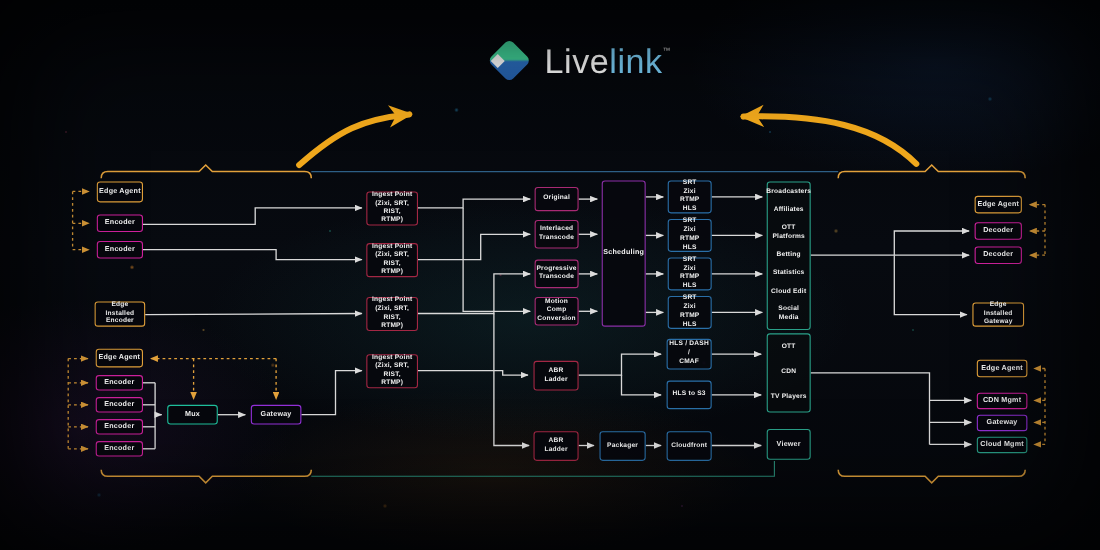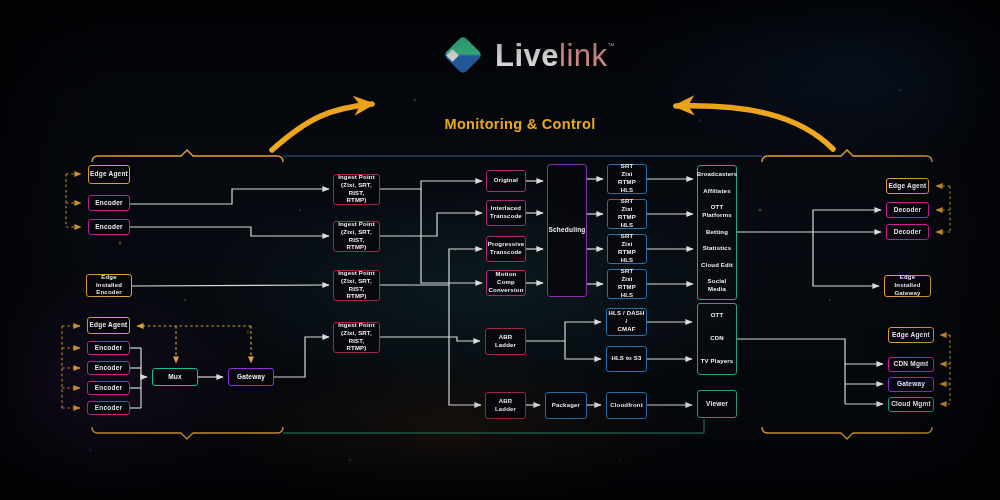--- a/index.html
+++ b/index.html
@@ -40,22 +40,22 @@
   
   .logo{position:absolute;left:442px;top:34px;display:flex;align-items:center;gap:11px;}
   .logo-mark{position:relative;width:42px;height:42px;}
   .logo-diamond{
     position:absolute;left:7px;top:7px;width:28px;height:28px;border-radius:5px;
     transform:rotate(45deg);
     background:linear-gradient(135deg,#41d49a 0%,#41d49a 47%,#2b6fc0 53%,#245da8 100%);
   }
   .logo-notch{position:absolute;left:6px;top:17px;width:9px;height:9px;transform:rotate(45deg);background:#fff;}
   .logo-text{color:#fff;font-size:31px;letter-spacing:.5px;line-height:1;}
-  .logo-text .bold{font-weight:700;}
-  .logo-text .light{font-weight:400;color:#fca5a5;}
+  .logo-text .bold{font-weight:400;}
+  .logo-text .light{font-weight:400;color:#7dd3fc;}
   .logo-text .tm{font-size:7px;vertical-align:18px;color:#cfcfcf;letter-spacing:0;}
 
   .title{position:absolute;left:380px;width:280px;text-align:center;color:#f0a81c;
     font-weight:700;font-size:14.5px;letter-spacing:.3px;}
   .title.l1{top:96px;} .title.l2{top:116px;}
 
   
   .node{
     position:absolute;box-sizing:border-box;
     border:1.4px solid #888;border-radius:3px;
@@ -84,21 +84,20 @@
   <div class="bg"></div>
 
   <div class="logo">
     <div class="logo-mark">
       <div class="logo-diamond"></div>
       <div class="logo-notch"></div>
     </div>
     <div class="logo-text"><span class="bold">Live</span><span class="light">link</span><span class="tm">™</span></div>
   </div>
 
-  <div class="title l2">Monitoring &amp; Control</div>
 
   <svg class="layer" width="1000" height="500" viewBox="0 0 1000 500">
     <defs>
       <marker id="aw" viewBox="0 0 6 5" refX="5.5" refY="2.5" markerWidth="6" markerHeight="5" orient="auto" markerUnits="strokeWidth">
         <path d="M0,0 L6,2.5 L0,5 Z" fill="#dcdcdc"></path>
       </marker>
       <marker id="ay" viewBox="0 0 6 5" refX="5.5" refY="2.5" markerWidth="6" markerHeight="5" orient="auto" markerUnits="strokeWidth">
         <path d="M0,0 L6,2.5 L0,5 Z" fill="#e2a13b"></path>
       </marker>
       <marker id="abig" viewBox="0 0 10 10" refX="8" refY="5" markerWidth="4.2" markerHeight="4.2" orient="auto" markerUnits="strokeWidth">

